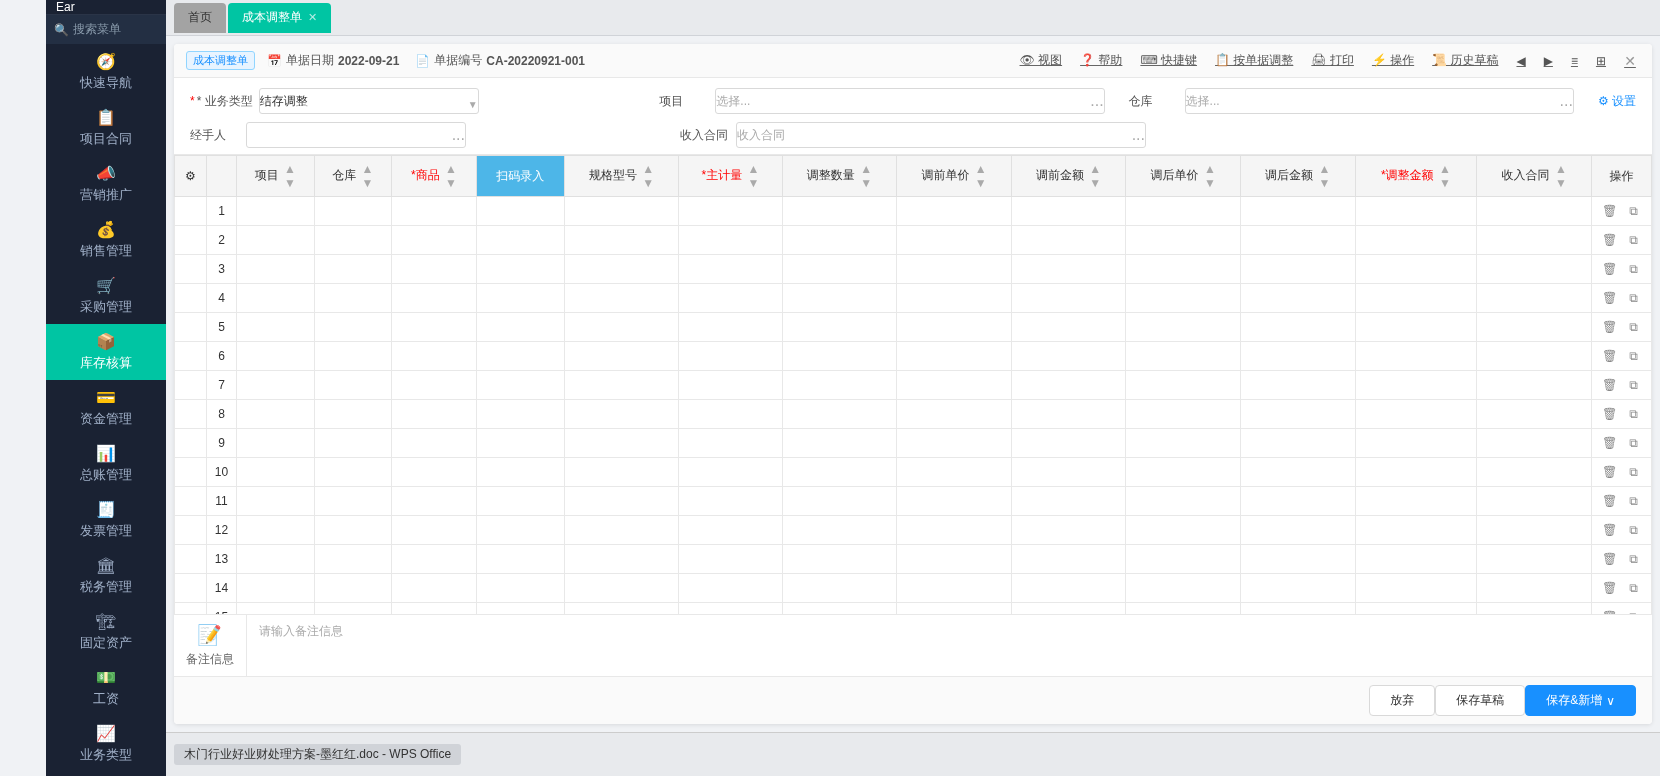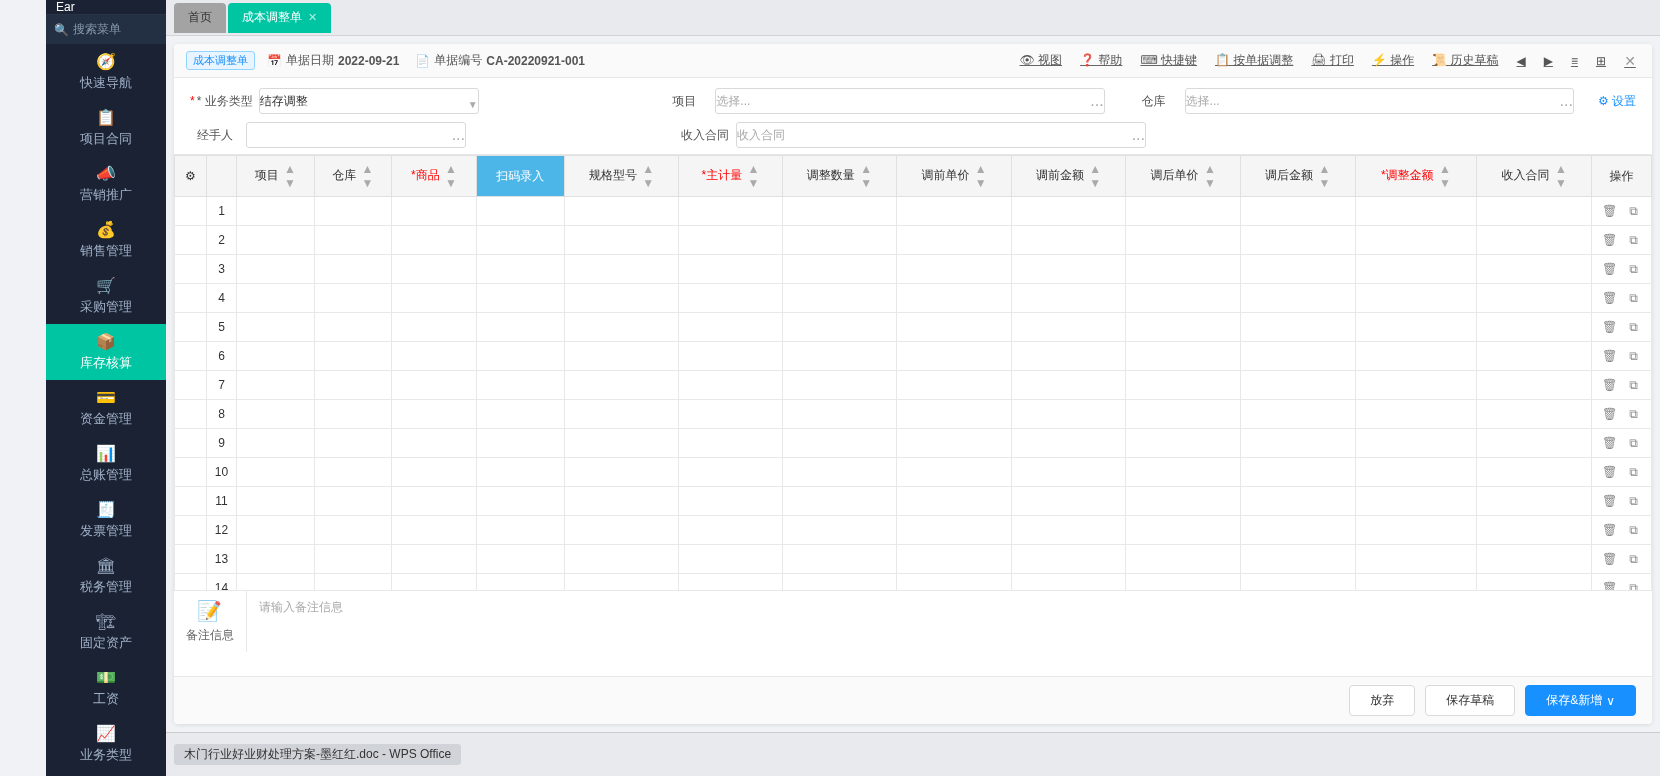--- a/index.html
+++ b/index.html
@@ -177,21 +177,20 @@
     .form-field {
       display: flex;
       align-items: center;
       gap: 6px;
       flex: 1;
     }
     .form-label {
       color: #555;
       white-space: nowrap;
       min-width: 50px;
-      text-align: center;
     }
     .form-label.required::before {
       content: '*';
       color: #f00;
       margin-right: 2px;
     }
     .form-input {
       flex: 1;
       border: 1px solid #d9d9d9;
       border-radius: 3px;
@@ -305,24 +304,22 @@
       display: flex;
       align-items: flex-start;
     }
 
     
     .footer {
       display: flex;
       align-items: center;
       justify-content: flex-end;
       padding: 8px 16px;
-      gap: 10px;
       border-top: 1px solid #e8e8e8;
       background: #fafafa;
-      margin-top: 24px;
     }
     .btn {
       padding: 6px 20px;
       border-radius: 4px;
       cursor: pointer;
       font-size: 12px;
       border: 1px solid #d9d9d9;
       background: #fff;
       color: #333;
     }

